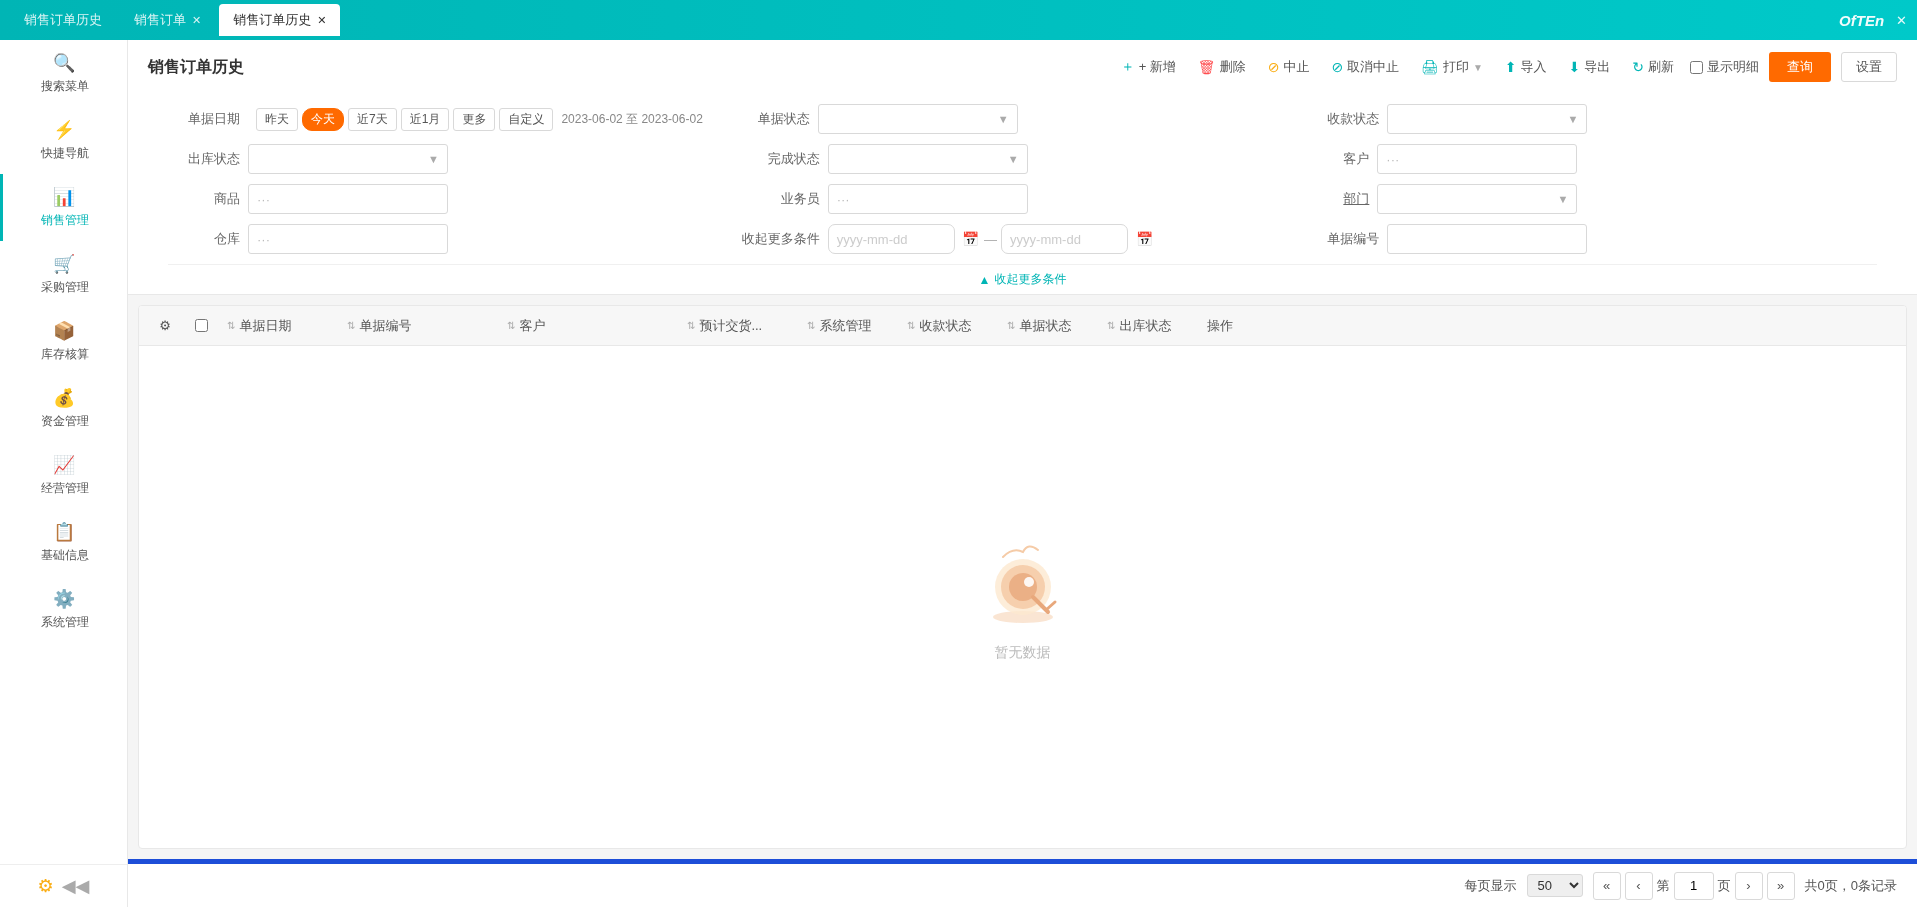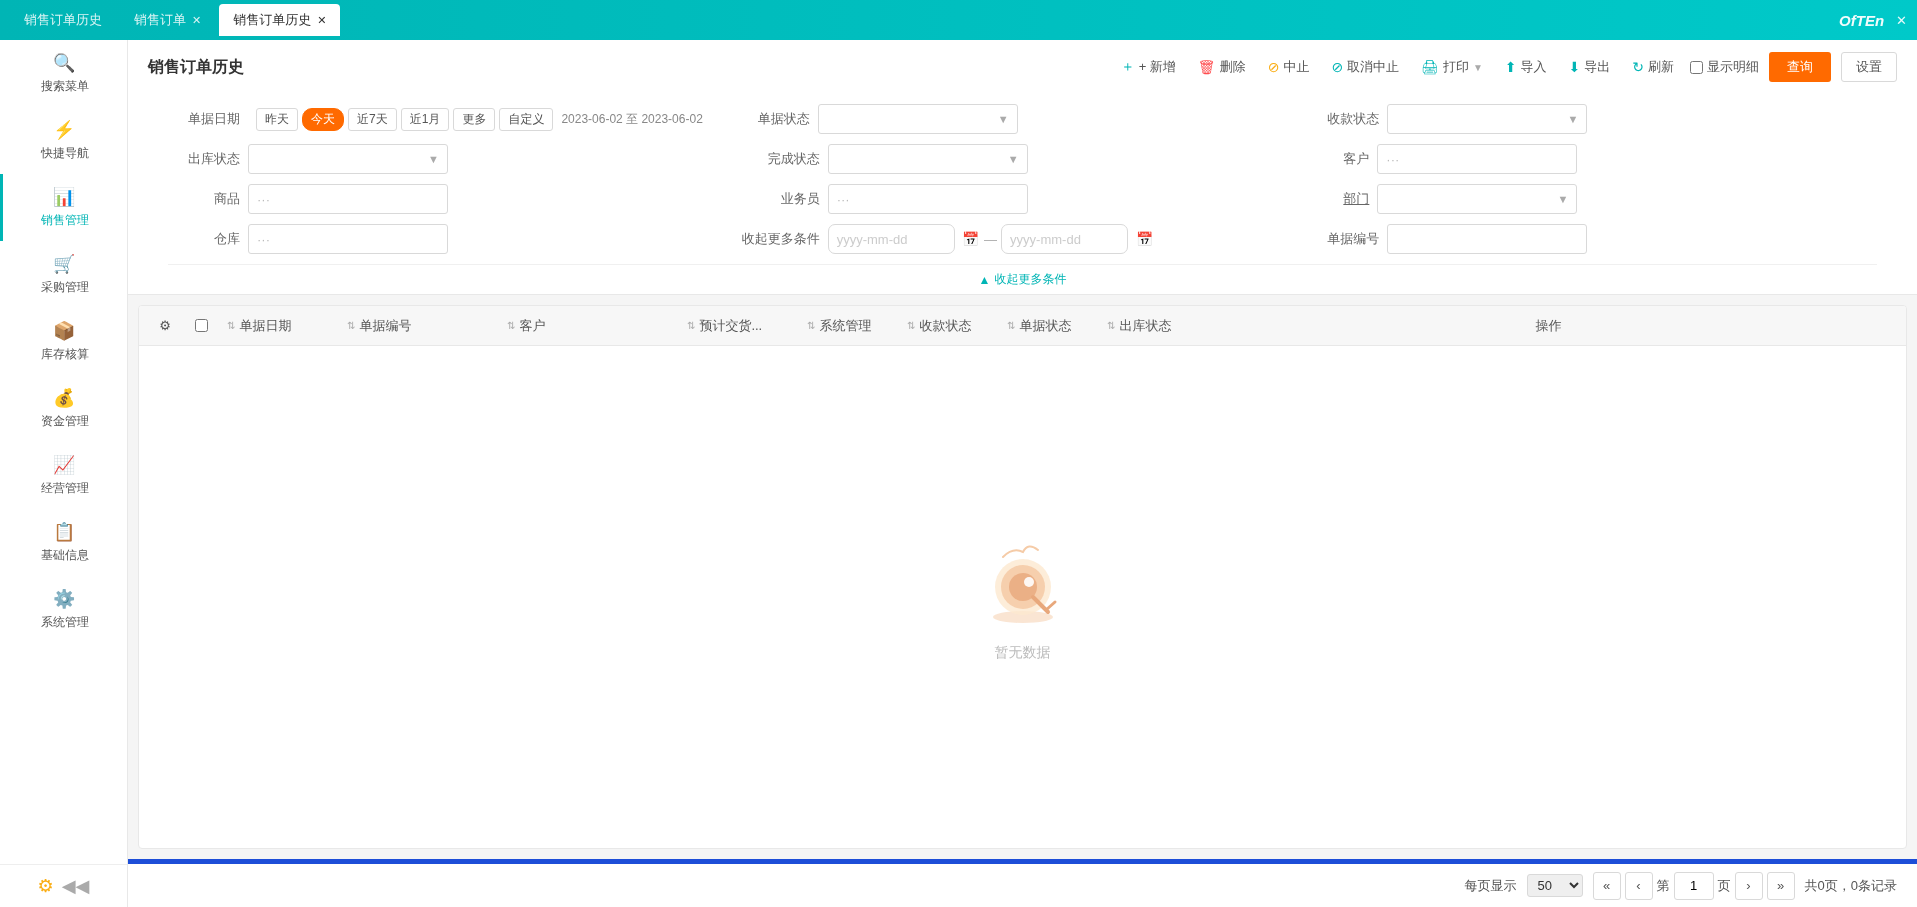--- a/index.html
+++ b/index.html
@@ -309,21 +309,21 @@
     .th-settings { width: 36px; justify-content: center; }
     .th-checkbox { width: 36px; justify-content: center; }
     .th-date { width: 120px; }
     .th-no { width: 160px; }
     .th-customer { width: 180px; }
     .th-delivery { width: 120px; }
     .th-amount { width: 100px; }
     .th-payment { width: 100px; }
     .th-status { width: 100px; }
     .th-warehouse { width: 100px; }
-    .th-action { flex: 1; justify-content: center; }
+    .th-action { flex: 1; justify-content: flex-start; }
 
     
     .empty-state {
       flex: 1;
       display: flex;
       flex-direction: column;
       align-items: center;
       justify-content: center;
       gap: 12px;
     }

